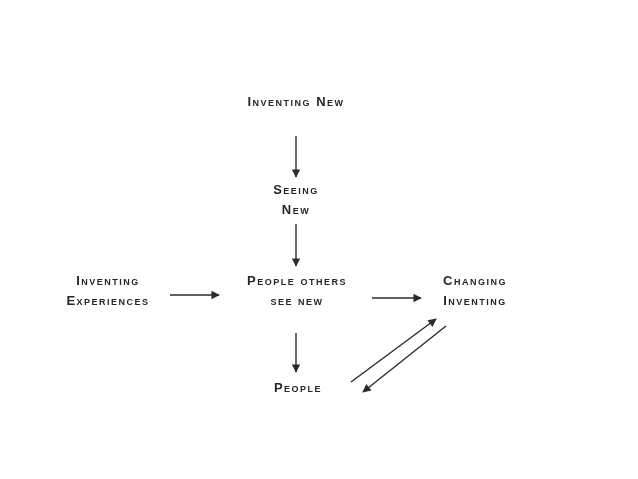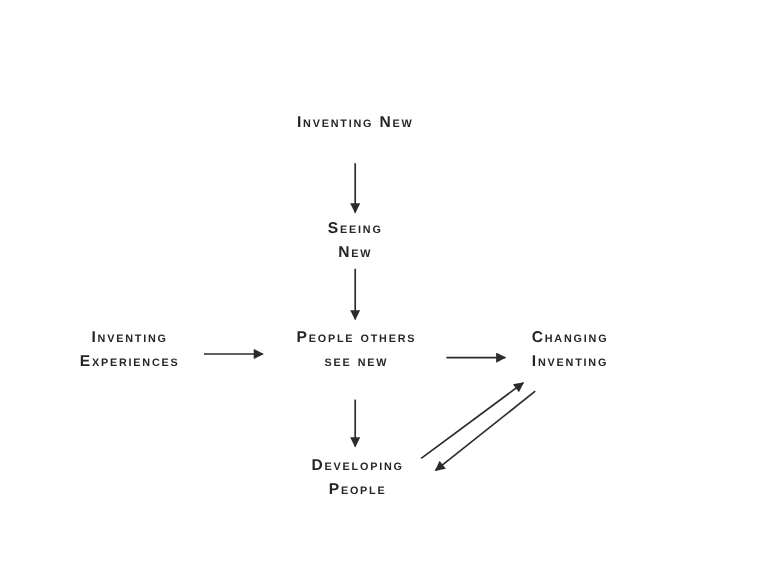--- a/index.html
+++ b/index.html
@@ -86,17 +86,16 @@
     <div>Inventing</div>
     <div>Experiences</div>
   </div>
 
   <div class="node" style="left:475px; top:271px">
     <div>Changing</div>
     <div>Inventing</div>
   </div>
 
   <div class="node" style="left:298px; top:378px">
-    <div>Developing</div>
     <div>People</div>
   </div>
 
 </div>
 
 </body></html>

